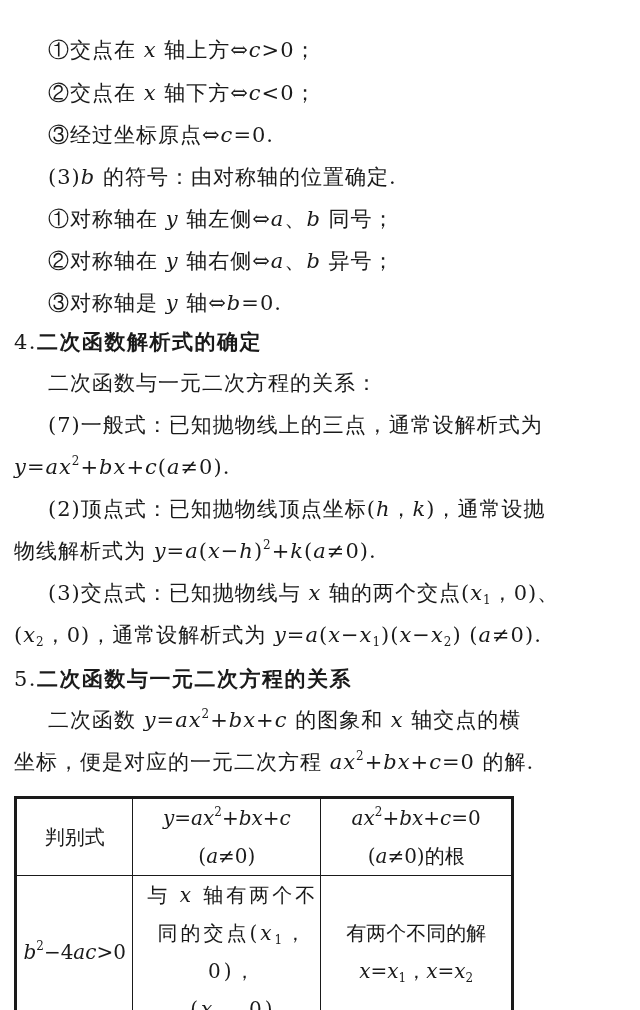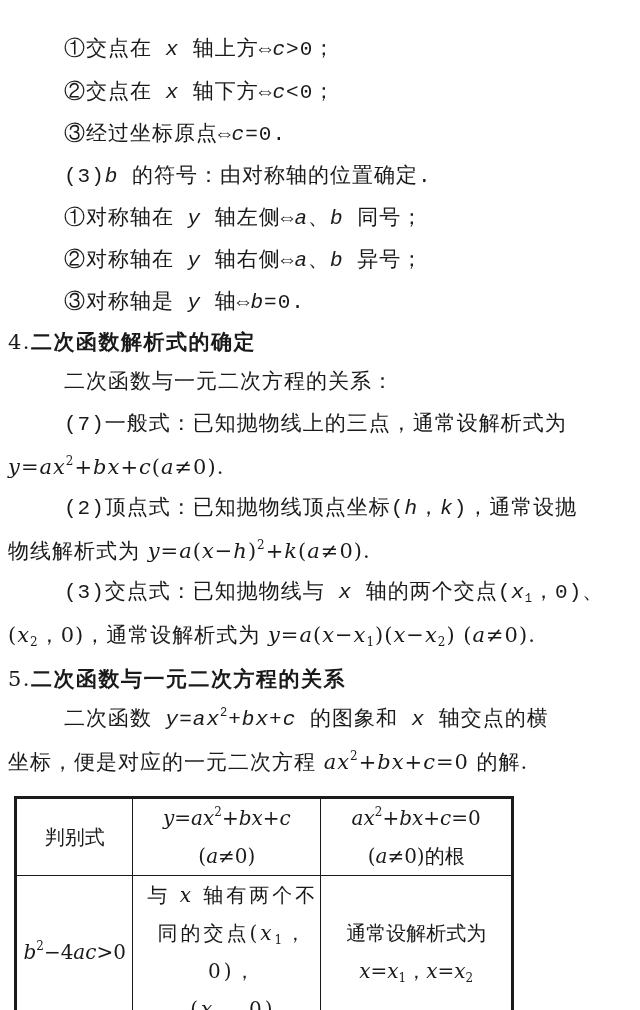--- a/index.html
+++ b/index.html
@@ -16,22 +16,22 @@
       font-family: "DejaVu Serif", "Liberation Serif", serif;
     }
     .line {
       position: absolute;
       left: 0;
       white-space: nowrap;
       font-size: 21px;
       line-height: 28px;
       letter-spacing: 1px;
     }
-    .indent { left: 64px; font-family: Liberation Mono, monospace; }
-    .flush { left: 8px; }
+    .indent { left: 48px; }
+    .flush { left: 14px; }
     .heading {
       font-weight: bold;
       font-family: "DejaVu Sans", "Liberation Sans", sans-serif;
       letter-spacing: 1.5px;
     }
     .heading .num { font-weight: normal; font-family: "DejaVu Serif", serif; }
     i, .m { font-style: italic; }
     sup { font-size: 12px; vertical-align: 9px; line-height: 0; }
     sub { font-size: 12px; vertical-align: -4px; line-height: 0; }
 
@@ -110,18 +110,18 @@
     </td>
   </tr>
   <tr class="body">
     <td class="c1"><i>b</i><sup>2</sup>−4<i>ac</i>&gt;0</td>
     <td class="c2 left">
       <span class="block">与 <i>x</i> 轴有两个不</span>
       <span class="block">同的交点(<i>x</i><sub>1</sub>，0)，</span>
       <span class="block">(<i>x</i><sub>2</sub>，0)</span>
     </td>
     <td class="c3">
-      <span class="block">通常设解析式为</span>
+      <span class="block">有两个不同的解</span>
       <span class="block"><i>x</i>=<i>x</i><sub>1</sub>，<i>x</i>=<i>x</i><sub>2</sub></span>
     </td>
   </tr>
 </tbody>
   </table>
 
 </body></html>

